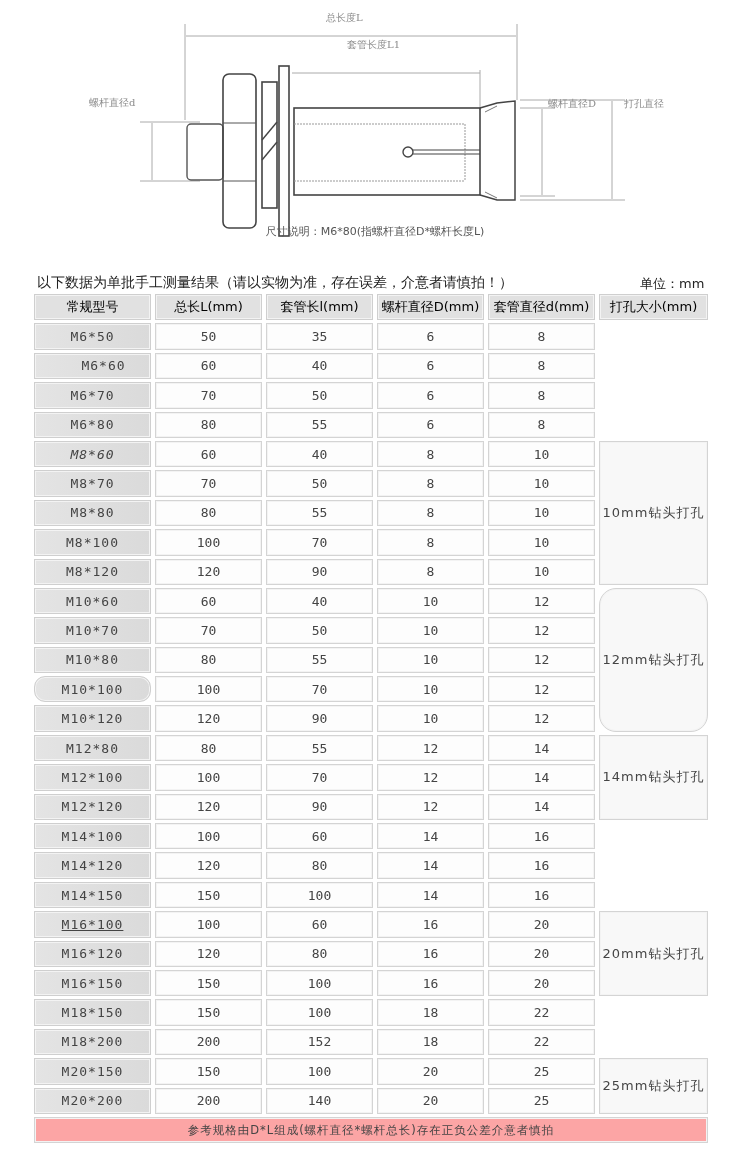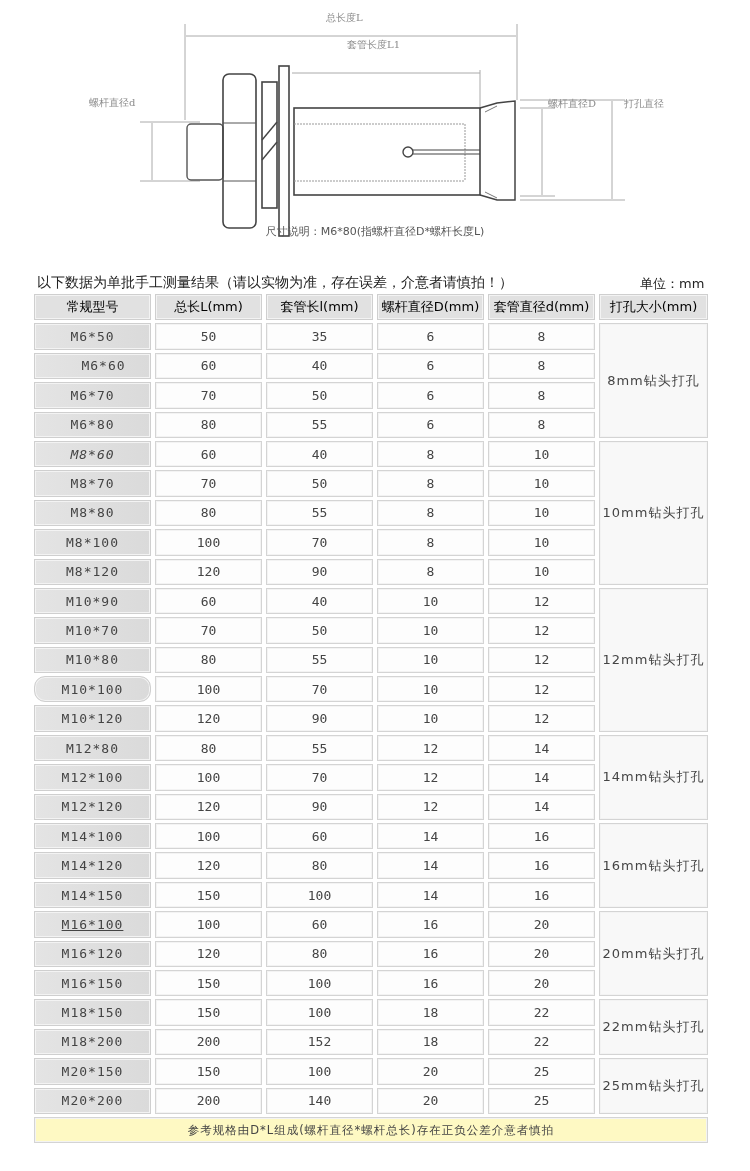--- a/index.html
+++ b/index.html
@@ -25,21 +25,21 @@
           column-gap: 4px;
           row-gap: 3px;
           grid-auto-rows: 26.4px; }
   .cell { display: flex; align-items: center; justify-content: center;
           border: 1px solid #d4d4d4; background: #fdfdfd; font-size: 13px; color: #444;
           box-sizing: border-box; box-shadow: inset 0 0 0 1px #f3f3f3; white-space: nowrap;
           font-family: "DejaVu Sans Mono", "Liberation Mono", monospace; }
   .cell.head { background: #e1e1e1; color: #000000; font-size: 13px; font-family: "DejaVu Sans", sans-serif; border-color: #cfcfcf; }
   .cell.model { background: linear-gradient(to right, #e4e4e4 0%, #dadada 100%); color: #444; letter-spacing: 1px; border-color: #cfcfcf; }
   .cell.drill { background: #f8f8f8; font-family: "DejaVu Sans", sans-serif; font-size: 13px; letter-spacing: 1px; }
-  .cell.footer { grid-column: 1 / span 6; background: #fef9c3; font-size: 11.5px; color: #444; font-family: "DejaVu Sans", sans-serif; letter-spacing: 1px; }
+  .cell.footer { grid-column: 1 / span 6; background: #fca5a5; font-size: 11.5px; color: #444; font-family: "DejaVu Sans", sans-serif; letter-spacing: 1px; }
 </style>
 </head>
 <body>
 
 <div class="diagram">
   <svg width="750" height="250" viewBox="0 0 750 250">
     <g stroke="#777" fill="none" stroke-width="1">
 
       <line x1="185" y1="24" x2="185" y2="120" stroke="#aaa"></line>
       <line x1="517" y1="24" x2="517" y2="100" stroke="#aaa"></line>
@@ -140,21 +140,21 @@
     <div class="cell model" style="grid-area: 9 / 1;">M8*100</div>
     <div class="cell" style="grid-area: 9 / 2;">100</div>
     <div class="cell" style="grid-area: 9 / 3;">70</div>
     <div class="cell" style="grid-area: 9 / 4;">8</div>
     <div class="cell" style="grid-area: 9 / 5;">10</div>
     <div class="cell model" style="grid-area: 10 / 1;">M8*120</div>
     <div class="cell" style="grid-area: 10 / 2;">120</div>
     <div class="cell" style="grid-area: 10 / 3;">90</div>
     <div class="cell" style="grid-area: 10 / 4;">8</div>
     <div class="cell" style="grid-area: 10 / 5;">10</div>
-    <div class="cell model" style="grid-area: 11 / 1;">M10*90</div>
+    <div class="cell model" style="grid-area: 11 / 1;">M10*60</div>
     <div class="cell" style="grid-area: 11 / 2;">60</div>
     <div class="cell" style="grid-area: 11 / 3;">40</div>
     <div class="cell" style="grid-area: 11 / 4;">10</div>
     <div class="cell" style="grid-area: 11 / 5;">12</div>
     <div class="cell model" style="grid-area: 12 / 1;">M10*70</div>
     <div class="cell" style="grid-area: 12 / 2;">70</div>
     <div class="cell" style="grid-area: 12 / 3;">50</div>
     <div class="cell" style="grid-area: 12 / 4;">10</div>
     <div class="cell" style="grid-area: 12 / 5;">12</div>
     <div class="cell model" style="grid-area: 13 / 1;">M10*80</div>
@@ -230,22 +230,19 @@
     <div class="cell model" style="grid-area: 27 / 1;">M20*150</div>
     <div class="cell" style="grid-area: 27 / 2;">150</div>
     <div class="cell" style="grid-area: 27 / 3;">100</div>
     <div class="cell" style="grid-area: 27 / 4;">20</div>
     <div class="cell" style="grid-area: 27 / 5;">25</div>
     <div class="cell model" style="grid-area: 28 / 1;">M20*200</div>
     <div class="cell" style="grid-area: 28 / 2;">200</div>
     <div class="cell" style="grid-area: 28 / 3;">140</div>
     <div class="cell" style="grid-area: 28 / 4;">20</div>
     <div class="cell" style="grid-area: 28 / 5;">25</div>
-    <div class="cell drill" style="grid-area: 2 / 6 / span 4;">8mm钻头打孔</div>
     <div class="cell drill" style="grid-area: 6 / 6 / span 5;">10mm钻头打孔</div>
-    <div class="cell drill" style="grid-area: 11 / 6 / span 5;">12mm钻头打孔</div>
+    <div class="cell drill" style="grid-area: 11 / 6 / span 5; border-radius: 17px;">12mm钻头打孔</div>
     <div class="cell drill" style="grid-area: 16 / 6 / span 3;">14mm钻头打孔</div>
-    <div class="cell drill" style="grid-area: 19 / 6 / span 3;">16mm钻头打孔</div>
     <div class="cell drill" style="grid-area: 22 / 6 / span 3;">20mm钻头打孔</div>
-    <div class="cell drill" style="grid-area: 25 / 6 / span 2;">22mm钻头打孔</div>
     <div class="cell drill" style="grid-area: 27 / 6 / span 2;">25mm钻头打孔</div>
     <div class="cell footer" style="grid-row: 29;">参考规格由D*L组成(螺杆直径*螺杆总长)存在正负公差介意者慎拍</div>
   </div>
 
 </body></html>

